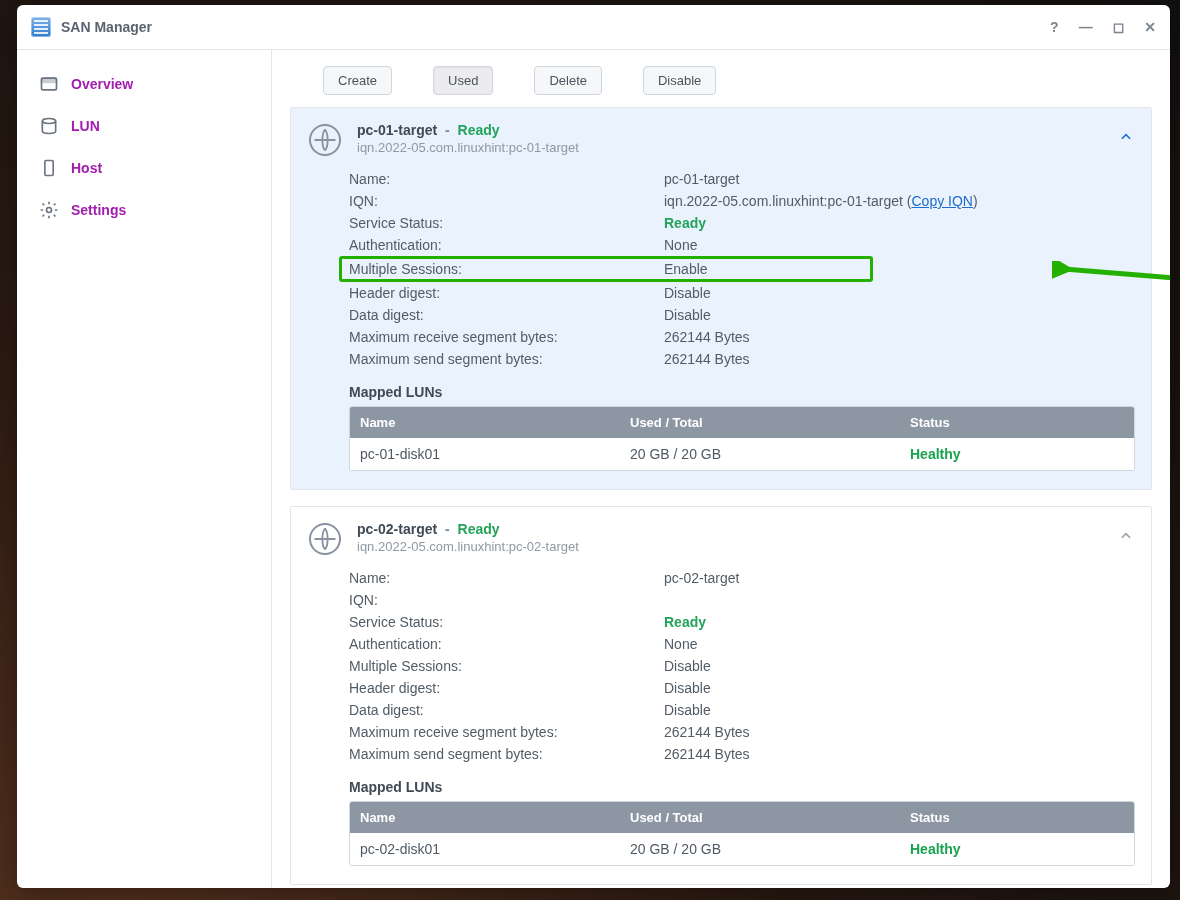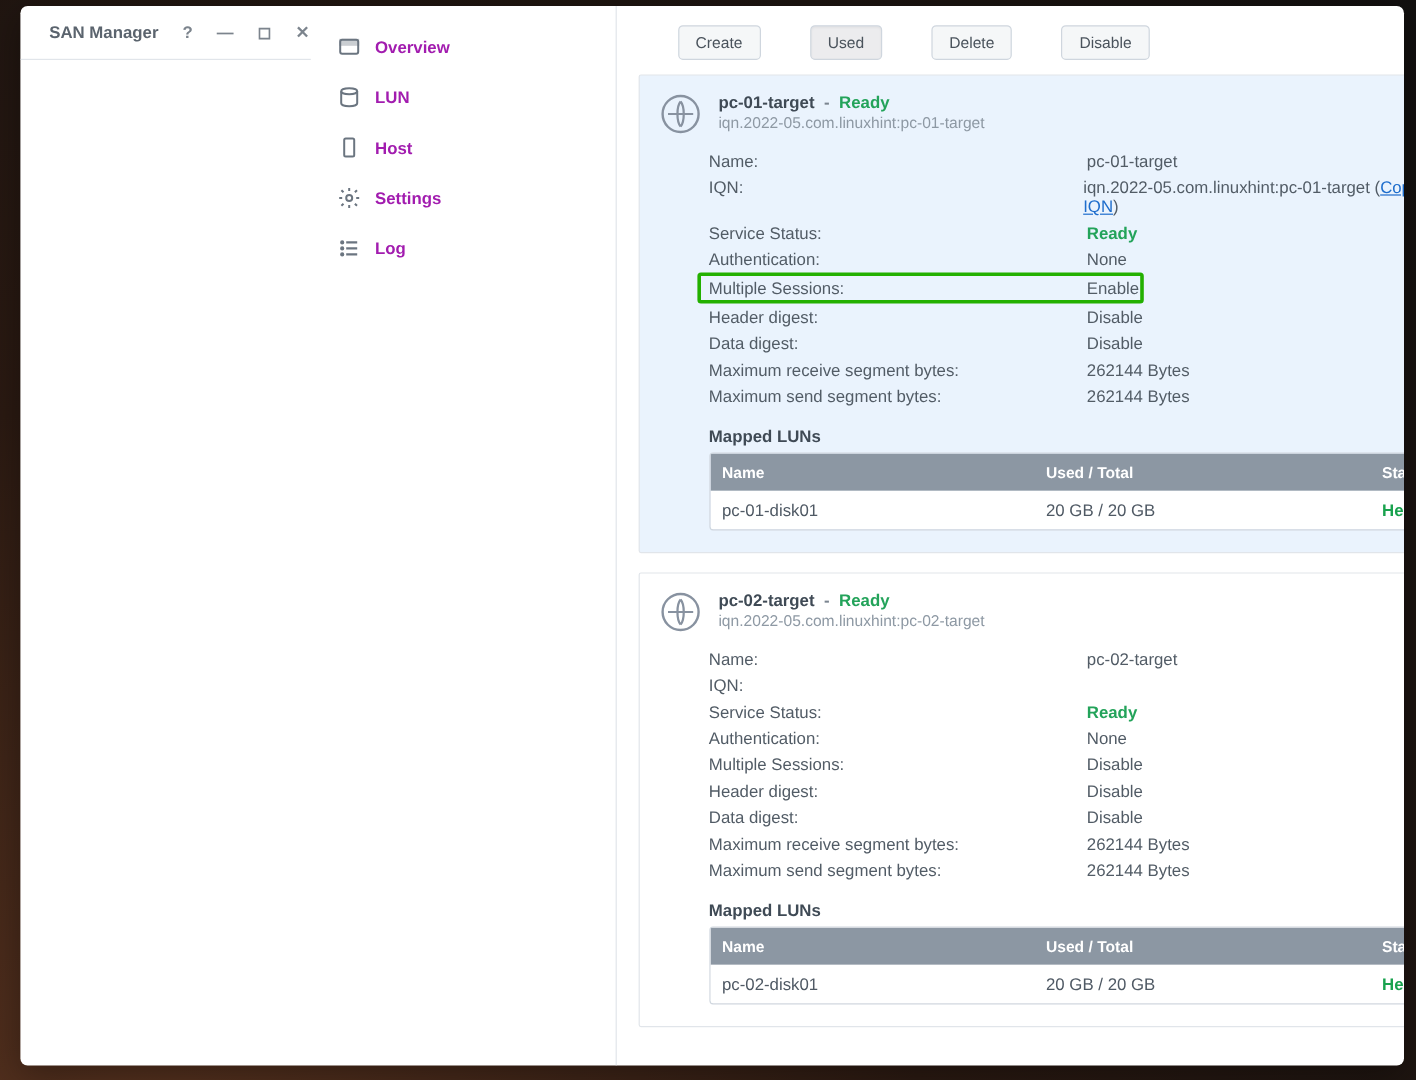--- a/index.html
+++ b/index.html
@@ -24,21 +24,21 @@
     background:radial-gradient(circle at 10% 110%, #5a3420 0%, #2b1a12 45%, #12100f 100%);
     font-family:"Segoe UI","Helvetica Neue",Arial,sans-serif;
     color:var(--text);
     font-size:14px;
     overflow:hidden;
     position:relative;
   }
   .window{
     position:absolute;left:17px;top:5px;right:10px;bottom:12px;
     background:#fff;border-radius:6px;box-shadow:0 8px 30px rgba(0,0,0,.35);
-    display:flex;overflow:hidden;
+    display:flex;flex-direction:column;overflow:hidden;
   }
   
   .titlebar{
     height:44px;border-bottom:1px solid var(--border);
     display:flex;align-items:center;gap:10px;padding:0 14px;
     color:#5b646e;font-weight:600;
   }
   .titlebar .title{flex:0 0 auto;font-size:14px;}
   .titlebar .spacer{flex:1;}
   .winctl{display:flex;gap:20px;align-items:center;color:#7c848d;}
@@ -177,33 +177,20 @@
       </div>
       <div class="nav-item">
         <span class="ic">
           <svg viewBox="0 0 24 24" fill="none" stroke="currentColor" stroke-width="2">
               <circle cx="12" cy="12" r="3"></circle>
               <path d="M12 2v3M12 19v3M4.2 4.2l2.1 2.1M17.7 17.7l2.1 2.1M2 12h3M19 12h3M4.2 19.8l2.1-2.1M17.7 6.3l2.1-2.1"></path>
             </svg>
         </span>
         <span>Settings</span>
       </div>
-      <div class="nav-item">
-        <span class="ic">
-          <svg viewBox="0 0 24 24" fill="none" stroke="currentColor" stroke-width="2.2">
-              <circle cx="5" cy="6" r="1" fill="currentColor"></circle>
-              <line x1="9" y1="6" x2="20" y2="6"></line>
-              <circle cx="5" cy="12" r="1" fill="currentColor"></circle>
-              <line x1="9" y1="12" x2="20" y2="12"></line>
-              <circle cx="5" cy="18" r="1" fill="currentColor"></circle>
-              <line x1="9" y1="18" x2="20" y2="18"></line>
-            </svg>
-        </span>
-        <span>Log</span>
-      </div>
     </nav>
 
     <section class="main">
       <div class="toolbar">
         <button class="btn">Create</button>
         <button class="btn active">Used</button>
         <button class="btn">Delete</button>
         <button class="btn">Disable</button>
       </div>
 

